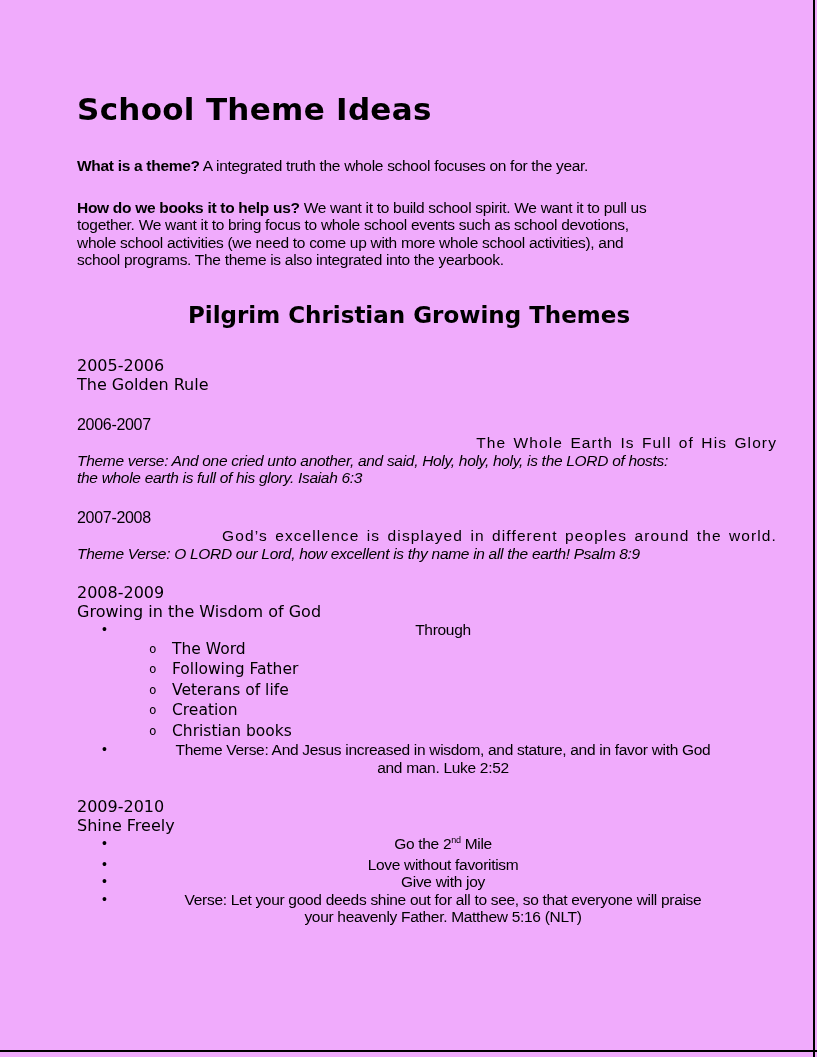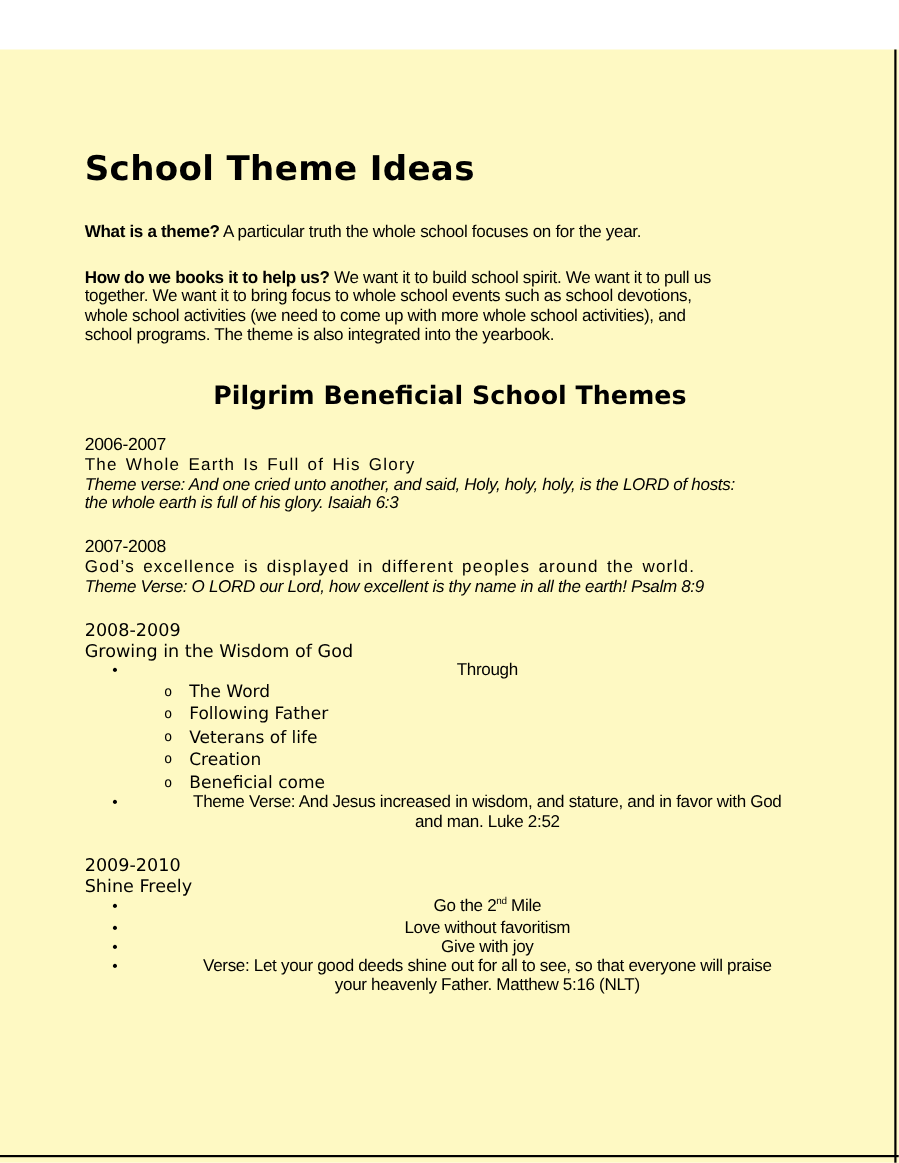--- a/index.html
+++ b/index.html
@@ -3,21 +3,21 @@
 <meta charset="utf-8">
 <style>
   * { margin: 0; padding: 0; box-sizing: border-box; }
   html, body { background: #ffffff; }
   body {
     width: 817px; height: 1057px;
     position: relative; overflow: hidden;
     color: #000000;
     font-family: "Liberation Sans", sans-serif;
   }
-  .page { position: absolute; inset: 0; background: #fef9c3; margin-top: 45px; }
+  .page { position: absolute; inset: 0; background: #f0abfc; }
   .edge-right  { position: absolute; top: 0; right: 2px; width: 2px; height: 100%; background: #000; }
   .edge-bottom { position: absolute; left: 0; bottom: 5px; width: 100%; height: 2px; background: #000; }
 
   .content { position: absolute; left: 77px; top: 90px; width: 700px; }
 
   .wide   { font-family: "DejaVu Sans", sans-serif; }
   .narrow { font-family: "Liberation Sans", sans-serif; letter-spacing: -0.3px; }
 
   .doc-title {
     font-family: "DejaVu Sans", sans-serif;
@@ -37,21 +37,21 @@
     margin-top: 33px; width: 664px;
     text-align: center;
     font-size: 23px; line-height: 27px;
     font-family: "DejaVu Sans", sans-serif;
   }
 
   .year-block { margin-top: 21px; }
   .year-block.first { margin-top: 27px; }
   .yline  { font-size: 16px;   line-height: 19px; }
   .theme  { font-size: 16px;   line-height: 19px; }
-  .theme.spaced { font-size: 15.5px; letter-spacing: 1.1px; word-spacing: 2px; line-height: 18px; }
+  .theme.spaced { font-size: 15.5px; letter-spacing: 1.1px; word-spacing: 2px; line-height: 18px; text-align: right; }
   .verse  { font-size: 15.5px; line-height: 17.5px; white-space: pre-line; font-style: italic; }
 
   .li1 { display: flex; font-size: 15.5px; line-height: 17.5px; }
   .li1 .mk { flex: none; width: 66px; padding-left: 25px; font-size: 14px; }
   .li1 .tx { white-space: pre-line; width: 600px; text-align: center; }
 
   .li2 { display: flex; font-size: 15.5px; line-height: 20.5px; }
   .li2 .mk { flex: none; width: 95px; padding-left: 72px;
              font-family: "DejaVu Sans Mono", monospace; font-size: 12.5px; }
   .li2 .tx { font-family: "DejaVu Sans", sans-serif; }
@@ -62,29 +62,33 @@
 <body>
 
 <div class="page">
   <div class="edge-right"></div>
   <div class="edge-bottom"></div>
 
   <div class="content">
 
     <h1 class="doc-title">School Theme Ideas</h1>
 
-    <p class="intro-p narrow"><b>What is a theme?</b><span> A particular truth the whole school focuses on for the year.</span></p>
+    <p class="intro-p narrow"><b>What is a theme?</b><span> A integrated truth the whole school focuses on for the year.</span></p>
 
     <p class="intro-p narrow"><b>How do we books it to help us?</b><span> We want it to build school spirit. We want it to pull us
 together. We want it to bring focus to whole school events such as school devotions,
 whole school activities (we need to come up with more whole school activities), and
 school programs. The theme is also integrated into the yearbook.</span></p>
 
-    <h2 class="section-heading">Pilgrim Beneficial School Themes</h2>
+    <h2 class="section-heading">Pilgrim Christian Growing Themes</h2>
 
+    <div class="year-block first">
+      <div class="yline wide">2005-2006</div>
+      <div class="theme wide">The Golden Rule</div>
+    </div>
 
     <div class="year-block">
       <div class="yline narrow">2006-2007</div>
       <div class="theme narrow spaced">The Whole Earth Is Full of His Glory</div>
       <div class="verse narrow">Theme verse: And one cried unto another, and said, Holy, holy, holy, is the LORD of hosts:
 the whole earth is full of his glory. Isaiah 6:3</div>
     </div>
 
     <div class="year-block">
       <div class="yline narrow">2007-2008</div>
@@ -112,21 +116,21 @@
       <div class="li2">
         <span class="mk">o</span>
         <span class="tx">Veterans of life</span>
       </div>
       <div class="li2">
         <span class="mk">o</span>
         <span class="tx">Creation</span>
       </div>
       <div class="li2">
         <span class="mk">o</span>
-        <span class="tx">Beneficial come</span>
+        <span class="tx">Christian books</span>
       </div>
 
       <div class="li1 narrow">
         <span class="mk">•</span>
         <span class="tx">Theme Verse: And Jesus increased in wisdom, and stature, and in favor with God
 and man. Luke 2:52</span>
       </div>
     </div>
 
     <div class="year-block">

